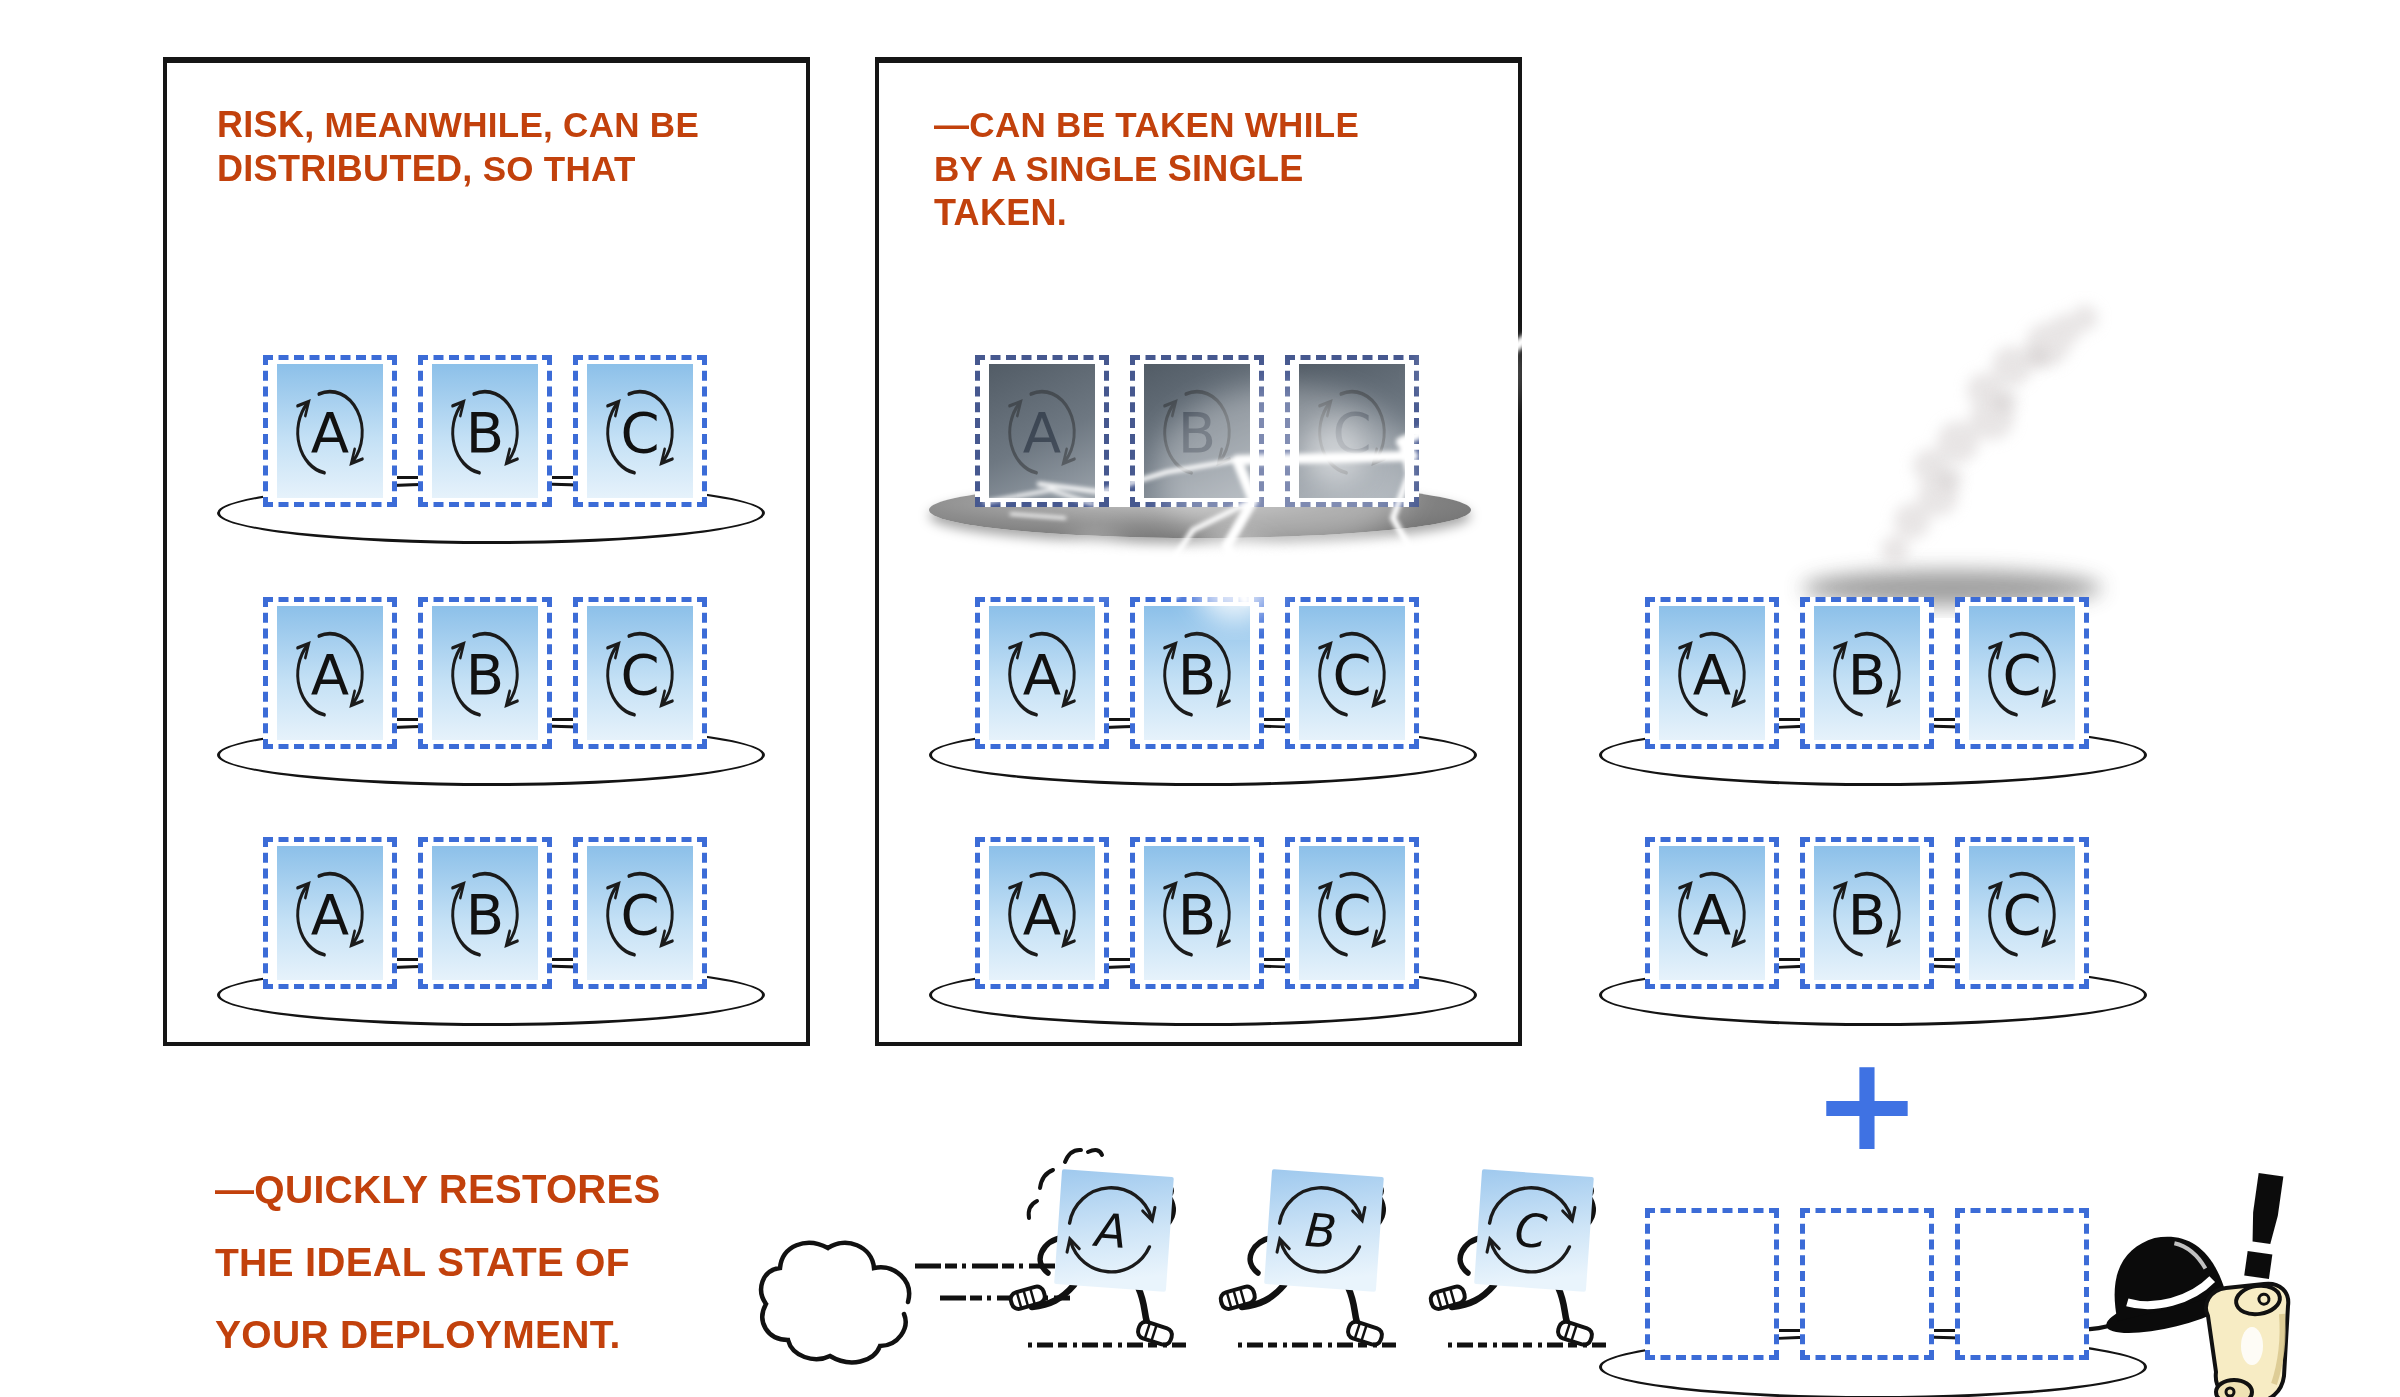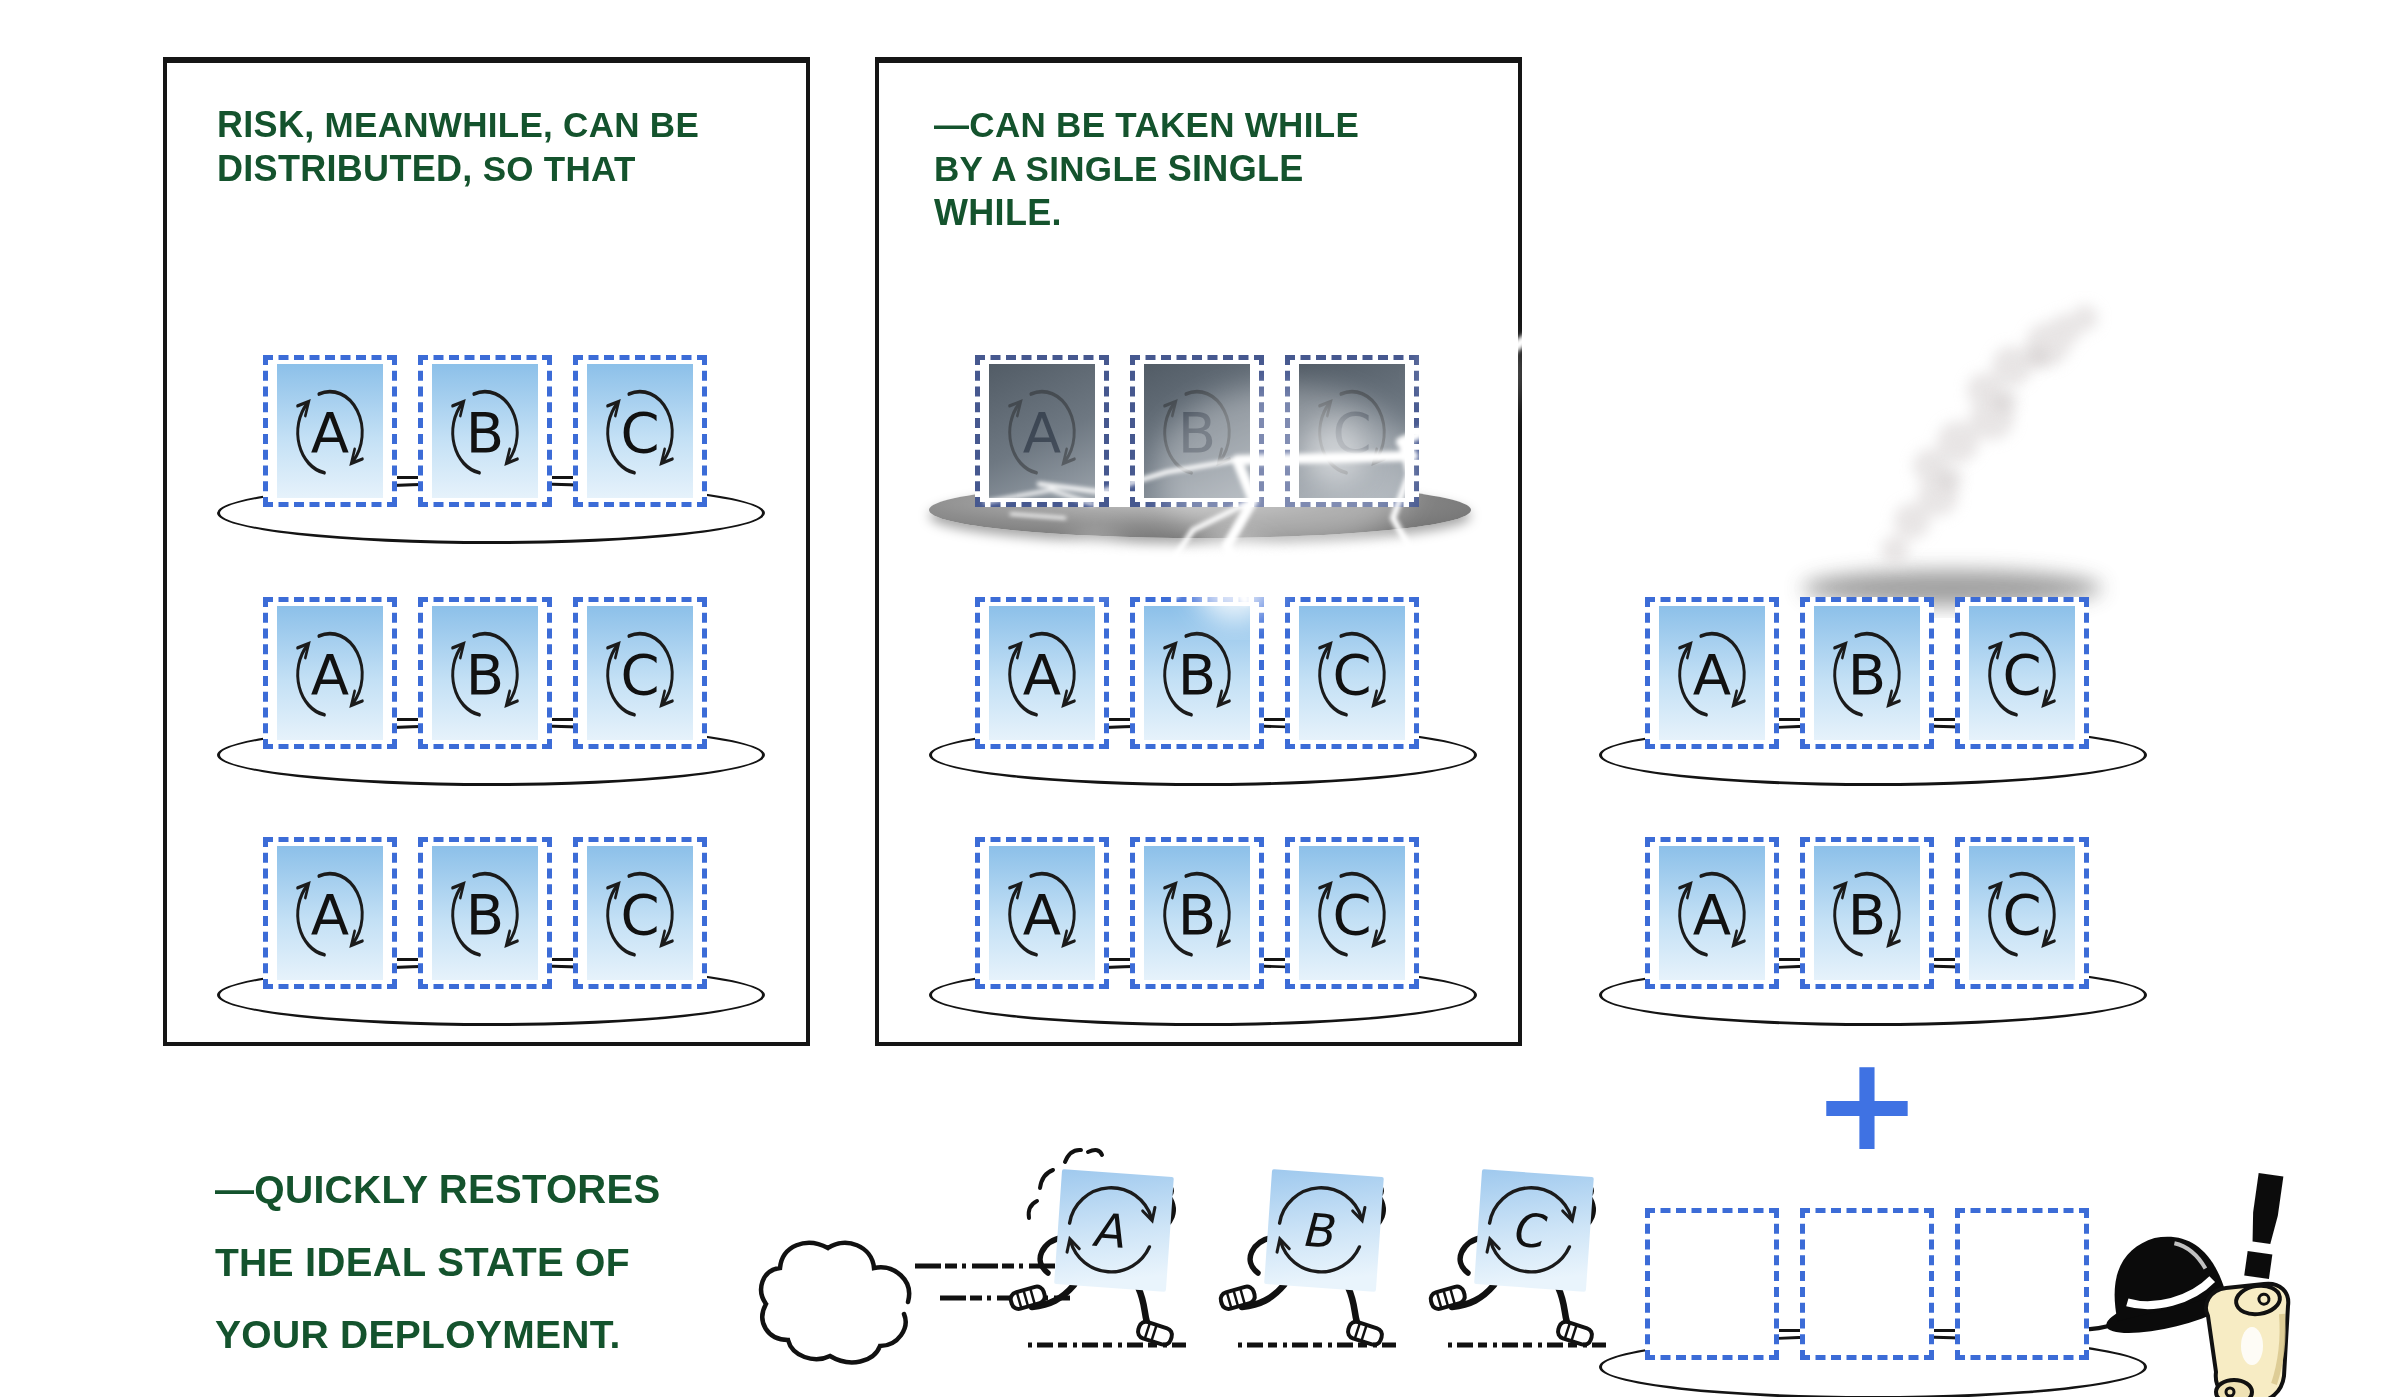--- a/index.html
+++ b/index.html
@@ -7,21 +7,21 @@
          font-family:"Liberation Sans",sans-serif;color:#161616}
 
   
   .panel{position:absolute;top:57px;width:639px;height:979px;background:#fff;
          border:4px solid #151515;border-top-width:6px}
   #panel1{left:163px}
   #panel2{left:875px}
 
   
   .caption{position:absolute;font-size:35px;line-height:44px;font-weight:700;
-           letter-spacing:.3px;white-space:nowrap;color:#14532d}
+           letter-spacing:.3px;white-space:nowrap;color:#c2410c}
   .caption b{font-weight:900;font-size:36px}
   .panel .caption{left:50px;top:40px}
   #caption3{left:1655px;top:95px}
   #captionRestore{left:215px;top:1153px;font-size:39px;line-height:72px}
   #captionRestore b{font-size:40px}
 
   
   .row{position:absolute;width:444px;height:214px}
   .node{position:absolute;left:-46px;top:127px;width:542px;height:56px;
         border:3px solid #141414;border-radius:50%;z-index:0;background:transparent}
@@ -167,21 +167,21 @@
         <i class="link l1"></i>
         <i class="link l2"></i>
       </div>
     </div>
   </div>
 
   <div class="panel" id="panel2">
     <div class="caption" style="left:55px">
       <span>—CAN BE TAKEN WHILE</span><br>
       <span>BY A SINGLE </span><b>SINGLE</b><br>
-      <b>WHILE.</b>
+      <b>TAKEN.</b>
     </div>
 
     <div class="row dark" style="left:96px;top:292px">
       <div class="node"></div>
       <div class="pods">
         <div class="pod">
   <span class="fill"></span>
   <svg class="sync" viewBox="0 0 100 100" preserveAspectRatio="none">
     <path d="M44.3,84.5 A33,33 0 0 1 26.7,28.7" marker-end="url(#ah)"></path>
     <path d="M38.7,21 A33,33 0 0 1 73.3,75.3" marker-end="url(#ah)"></path>

